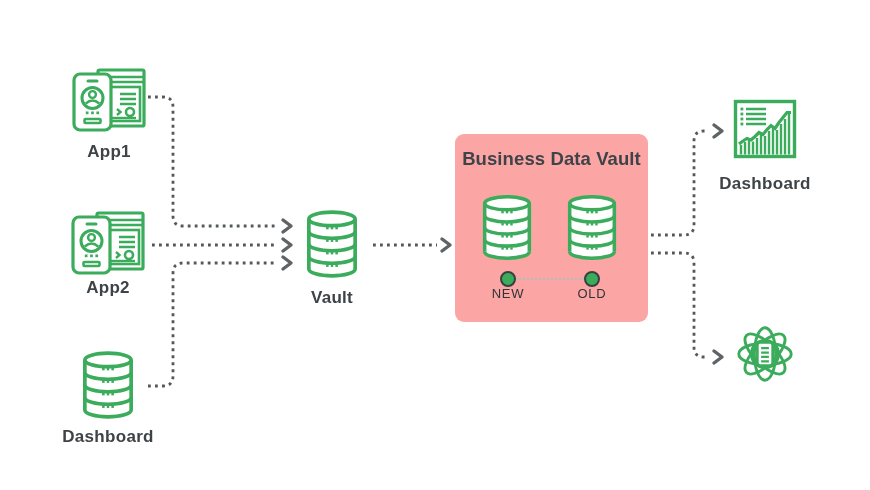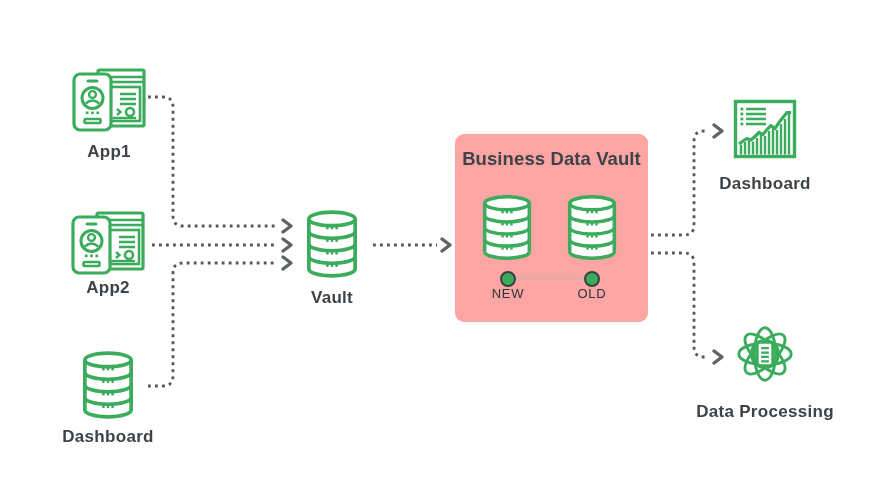--- a/index.html
+++ b/index.html
@@ -261,16 +261,15 @@
       <g fill="none" stroke="#3bab5c" stroke-width="3">
         <circle cx="34" cy="35" r="14"></circle>
         <ellipse cx="34" cy="35" rx="27" ry="11"></ellipse>
         <ellipse cx="34" cy="35" rx="27" ry="11" transform="rotate(45 34 35)"></ellipse>
         <ellipse cx="34" cy="35" rx="27" ry="11" transform="rotate(90 34 35)"></ellipse>
         <ellipse cx="34" cy="35" rx="27" ry="11" transform="rotate(135 34 35)"></ellipse>
         <rect x="26" y="23" width="16" height="24" rx="3" fill="#ffffff"></rect>
         <path d="M30 29 H38 M30 33.5 H38 M30 38 H38 M30 42.5 H38" stroke-width="2.3"></path>
       </g>
     </svg>
-    <div class="node-label">Data Processing</div>
   </div>
 
 </div>
 
 </body></html>

